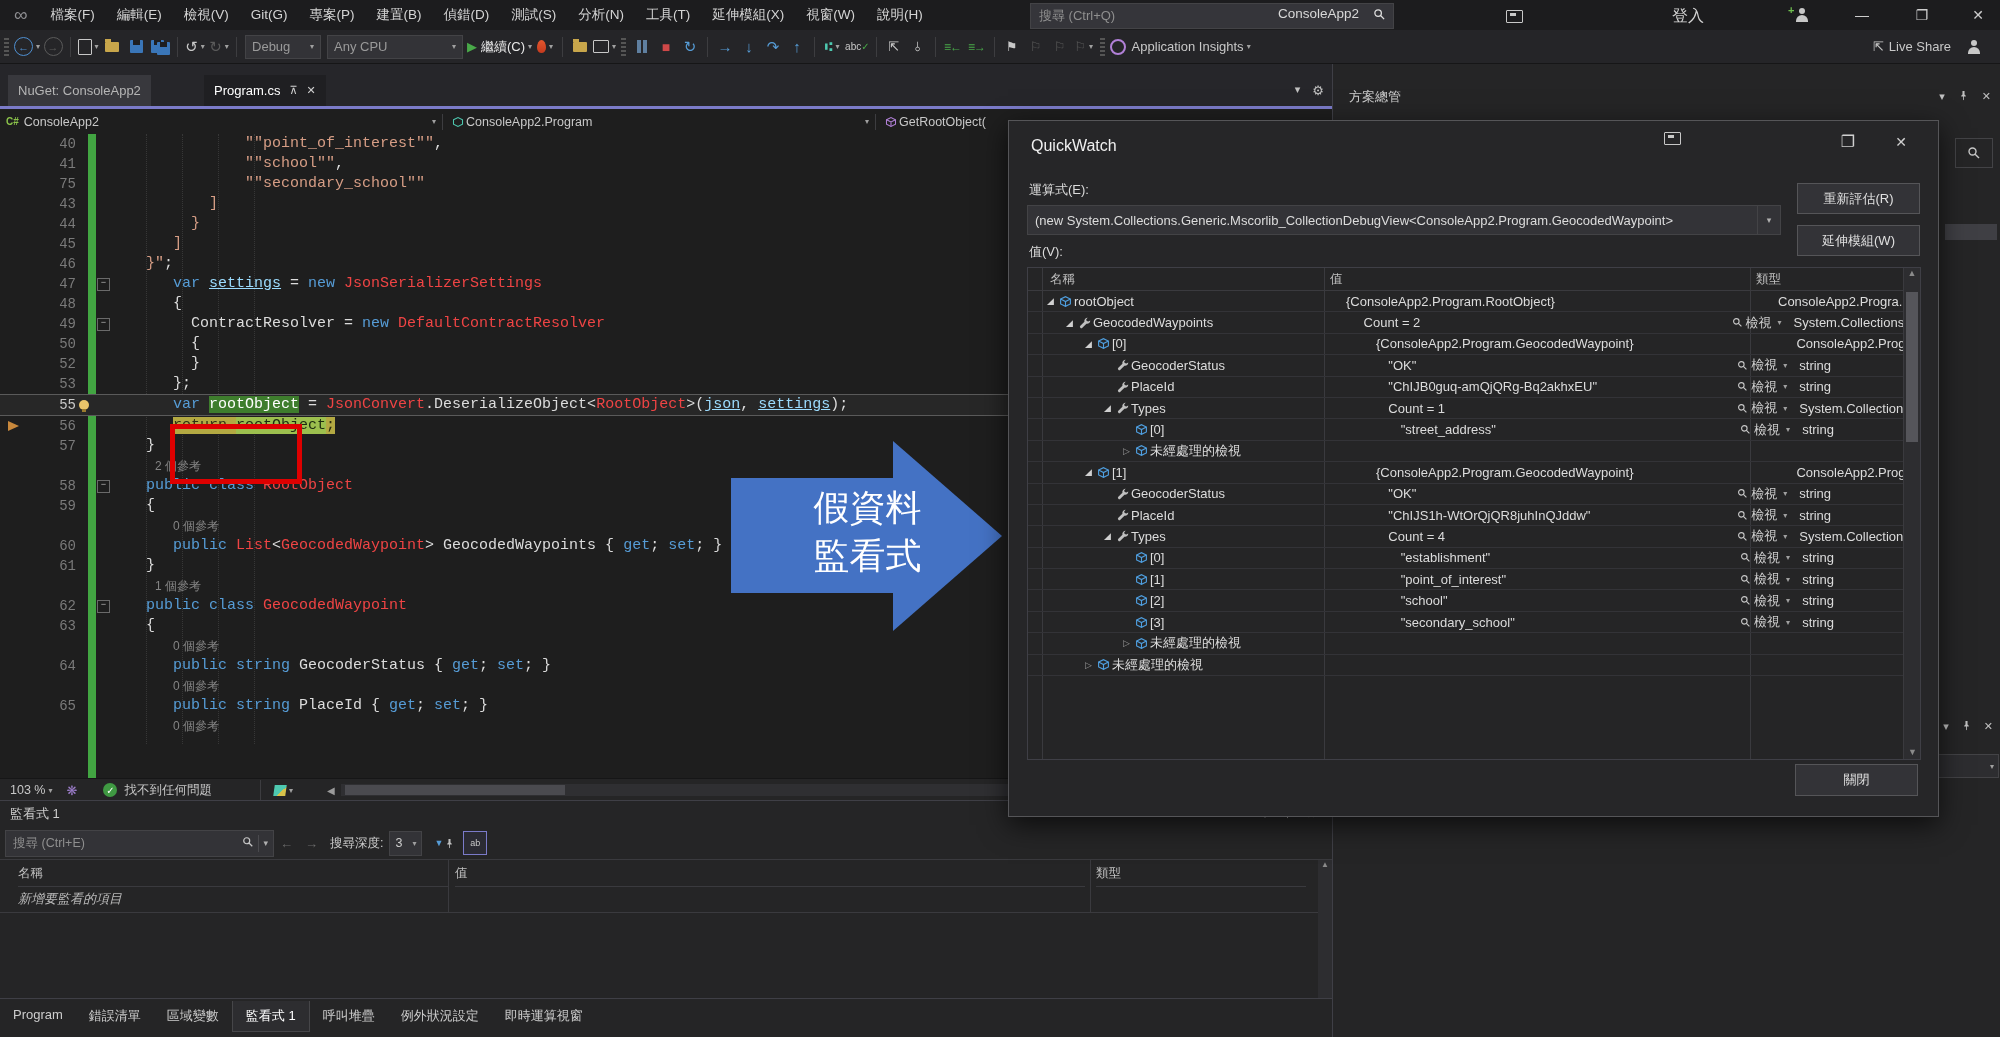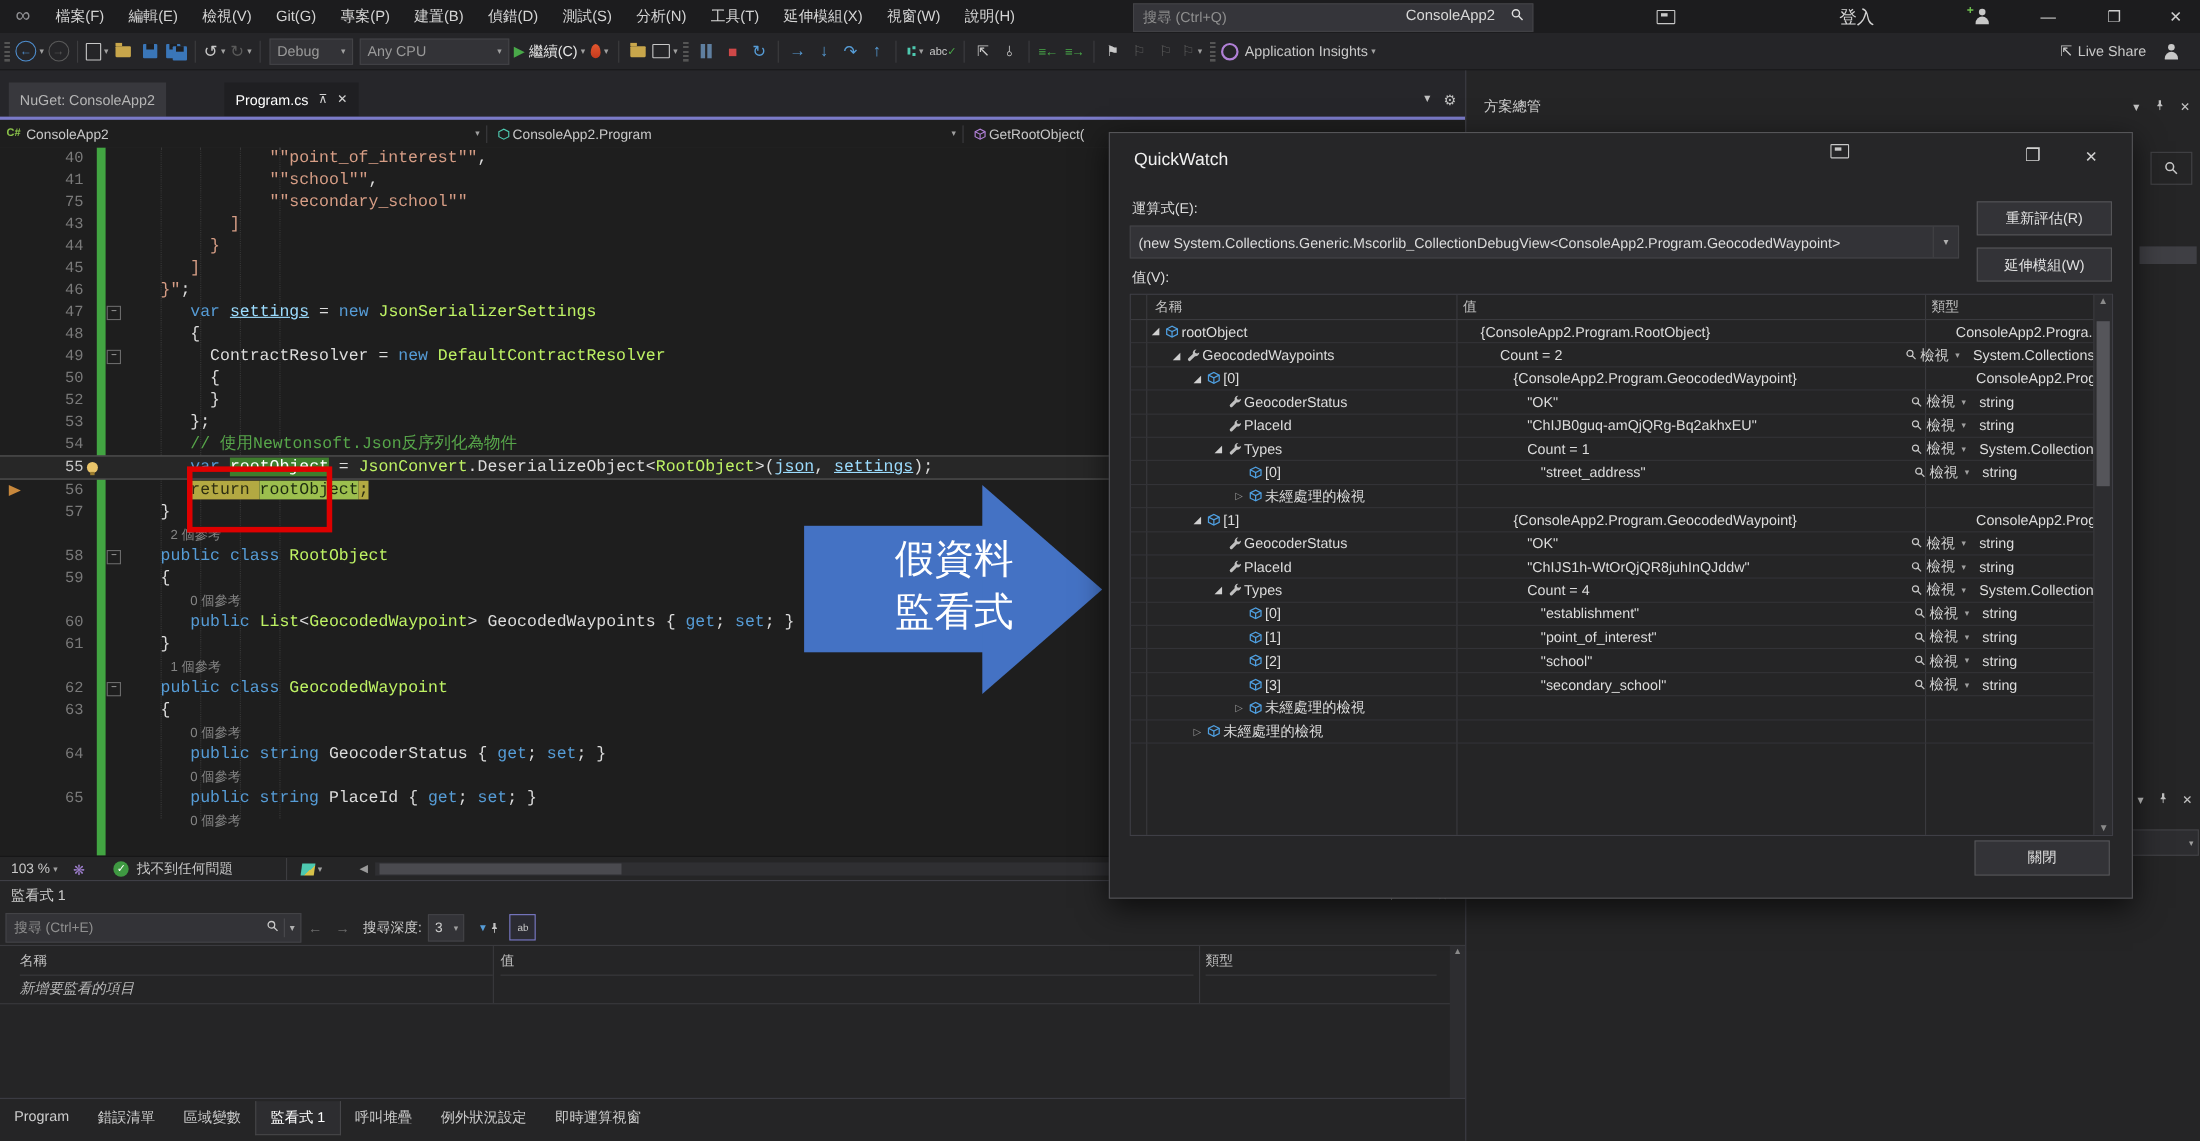--- a/index.html
+++ b/index.html
@@ -73,21 +73,21 @@
   #greenbar{position:absolute;left:88px;top:0;width:8px;height:644px;background:#42a542;}
   .iguide{position:absolute;top:0;height:610px;width:0;border-left:1px dotted #575757;opacity:.45;}
   .erow{position:relative;height:20px;line-height:20px;white-space:pre;
     font-family:"Liberation Mono","DejaVu Sans Mono",monospace;font-size:15px;}
   .erow .lnum{position:absolute;left:28px;width:48px;text-align:right;color:#7a7a7a;
     font-size:14px;font-family:"Liberation Mono",monospace;}
   .erow .code{position:absolute;left:110px;}
   .erow.cur{background:#272727;border-top:1px solid #5a5a5a;border-bottom:1px solid #5a5a5a;}
   .erow.cur .lnum{color:#c8c8c8;}
   .clens{position:absolute;left:110px;color:#848484;font-size:12px;font-family:"Liberation Sans",sans-serif;}
-  .tk-k{color:#569cd6;} .tk-t{color:#bef264;margin-top:40px;} .tk-s{color:#d69d85;} .tk-c{color:#57a64a;}
+  .tk-k{color:#569cd6;} .tk-t{color:#ef4444;margin-top:40px;} .tk-s{color:#d69d85;} .tk-c{color:#57a64a;}
   .tk-p{color:#dcdcdc;} .tk-v{color:#9cdcfe;text-decoration:underline;}
   .tk-hl{color:#ffffff;background:#3e7d2d;}
   .tk-y{color:#2e2e12;background:#b3a942;} .tk-yg{color:#1d2b10;background:#9cbf4e;}
   .foldbox{position:absolute;left:97px;top:4px;width:11px;height:11px;border:1px solid #6a6a6a;
     background:#1e1e1e;color:#bdbdbd;font-size:9px;line-height:9px;text-align:center;}
   .bulb{position:absolute;left:79px;top:5px;width:10px;height:10px;border-radius:50%;background:#e9c46a;}
   .bulb:after{content:"";position:absolute;left:3px;top:9px;width:4px;height:3px;background:#9a7b2f;}
   .mptr{position:absolute;left:8px;top:5px;width:0;height:0;border-left:11px solid #c8883c;
     border-top:5px solid transparent;border-bottom:5px solid transparent;}
   
@@ -400,21 +400,20 @@
       <div class="erow"><span class="lnum">43</span><span class="code" style="padding-left: 99px;"><span class="tk-s">]</span></span></div>
       <div class="erow"><span class="lnum">44</span><span class="code" style="padding-left: 81px;"><span class="tk-s">}</span></span></div>
       <div class="erow"><span class="lnum">45</span><span class="code" style="padding-left: 63px;"><span class="tk-s">]</span></span></div>
       <div class="erow"><span class="lnum">46</span><span class="code" style="padding-left: 36px;"><span class="tk-s">}"</span><span class="tk-p">;</span></span></div>
       <div class="erow"><span class="lnum">47</span><span class="foldbox">−</span><span class="code" style="padding-left: 63px;"><span class="tk-k">var</span><span class="tk-p"> </span><span class="tk-v">settings</span><span class="tk-p"> = </span><span class="tk-k">new</span><span class="tk-p"> </span><span class="tk-t">JsonSerializerSettings</span></span></div>
       <div class="erow"><span class="lnum">48</span><span class="code" style="padding-left: 63px;"><span class="tk-p">{</span></span></div>
       <div class="erow"><span class="lnum">49</span><span class="foldbox">−</span><span class="code" style="padding-left: 81px;"><span class="tk-p">ContractResolver = </span><span class="tk-k">new</span><span class="tk-p"> </span><span class="tk-t">DefaultContractResolver</span></span></div>
       <div class="erow"><span class="lnum">50</span><span class="code" style="padding-left: 81px;"><span class="tk-p">{</span></span></div>
       <div class="erow"><span class="lnum">52</span><span class="code" style="padding-left: 81px;"><span class="tk-p">}</span></span></div>
       <div class="erow"><span class="lnum">53</span><span class="code" style="padding-left: 63px;"><span class="tk-p">};</span></span></div>
-      <div class="erow"><span class="lnum">54</span><span class="code" style="padding-left: 63px;"><span class="tk-c">// 使用Newtonsoft.Json反序列化為物件</span></span></div>
       <div class="erow cur"><span class="lnum">55</span><span class="bulb"></span><span class="code" style="padding-left: 63px;"><span class="tk-k">var</span><span class="tk-p"> </span><span class="tk-hl">rootObject</span><span class="tk-p"> = </span><span class="tk-t">JsonConvert</span><span class="tk-p">.DeserializeObject&lt;</span><span class="tk-t">RootObject</span><span class="tk-p">&gt;(</span><span class="tk-v">json</span><span class="tk-p">, </span><span class="tk-v">settings</span><span class="tk-p">);</span></span></div>
       <div class="erow"><span class="mptr"></span><span class="lnum">56</span><span class="code" style="padding-left: 63px;"><span class="tk-y">return </span><span class="tk-yg">rootObject</span><span class="tk-y">;</span></span></div>
       <div class="erow"><span class="lnum">57</span><span class="code" style="padding-left: 36px;"><span class="tk-p">}</span></span></div>
       <div class="erow"><span class="clens" style="padding-left: 45px;">2 個參考</span></div>
       <div class="erow"><span class="lnum">58</span><span class="foldbox">−</span><span class="code" style="padding-left: 36px;"><span class="tk-k">public class</span><span class="tk-p"> </span><span class="tk-t">RootObject</span></span></div>
       <div class="erow"><span class="lnum">59</span><span class="code" style="padding-left: 36px;"><span class="tk-p">{</span></span></div>
       <div class="erow"><span class="clens" style="padding-left: 63px;">0 個參考</span></div>
       <div class="erow"><span class="lnum">60</span><span class="code" style="padding-left: 63px;"><span class="tk-k">public</span><span class="tk-p"> </span><span class="tk-t">List</span><span class="tk-p">&lt;</span><span class="tk-t">GeocodedWaypoint</span><span class="tk-p">&gt; GeocodedWaypoints { </span><span class="tk-k">get</span><span class="tk-p">; </span><span class="tk-k">set</span><span class="tk-p">; }</span></span></div>
       <div class="erow"><span class="lnum">61</span><span class="code" style="padding-left: 36px;"><span class="tk-p">}</span></span></div>
       <div class="erow"><span class="clens" style="padding-left: 45px;">1 個參考</span></div>

